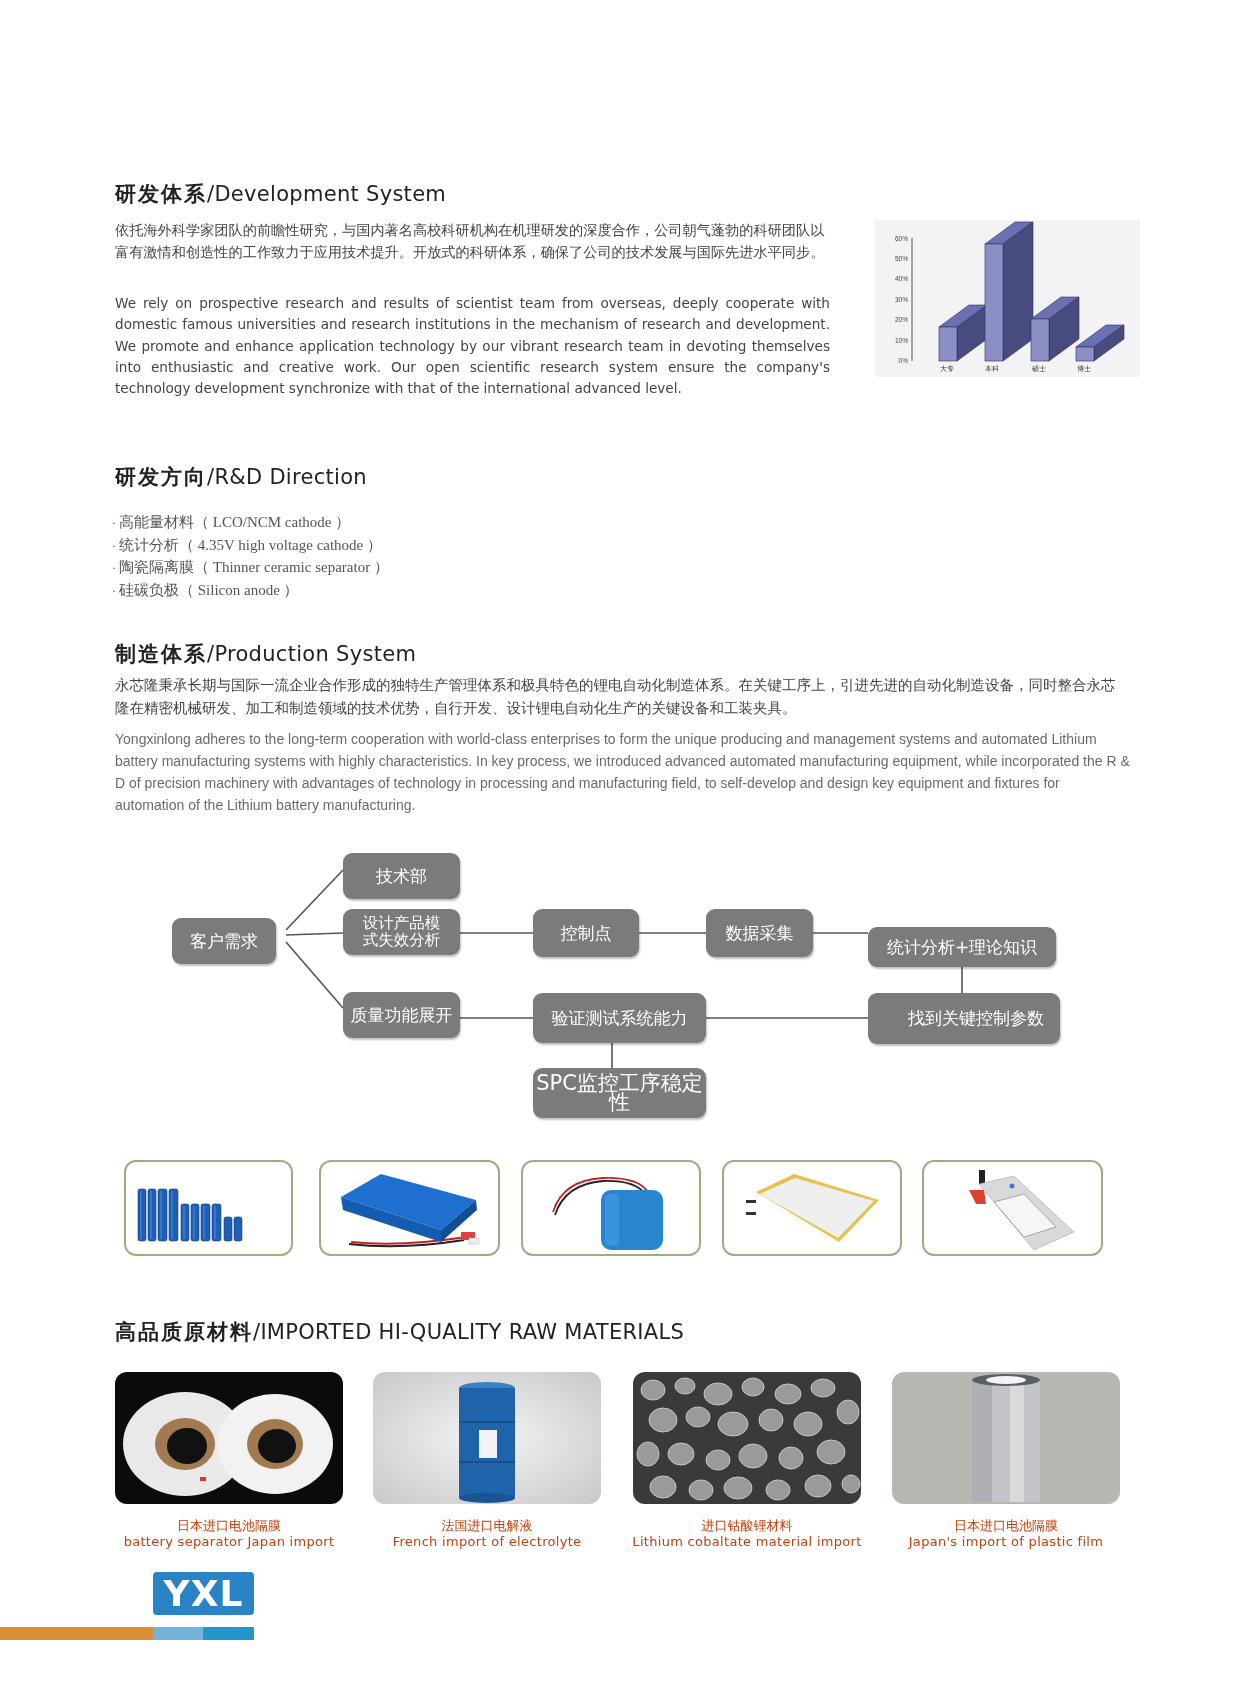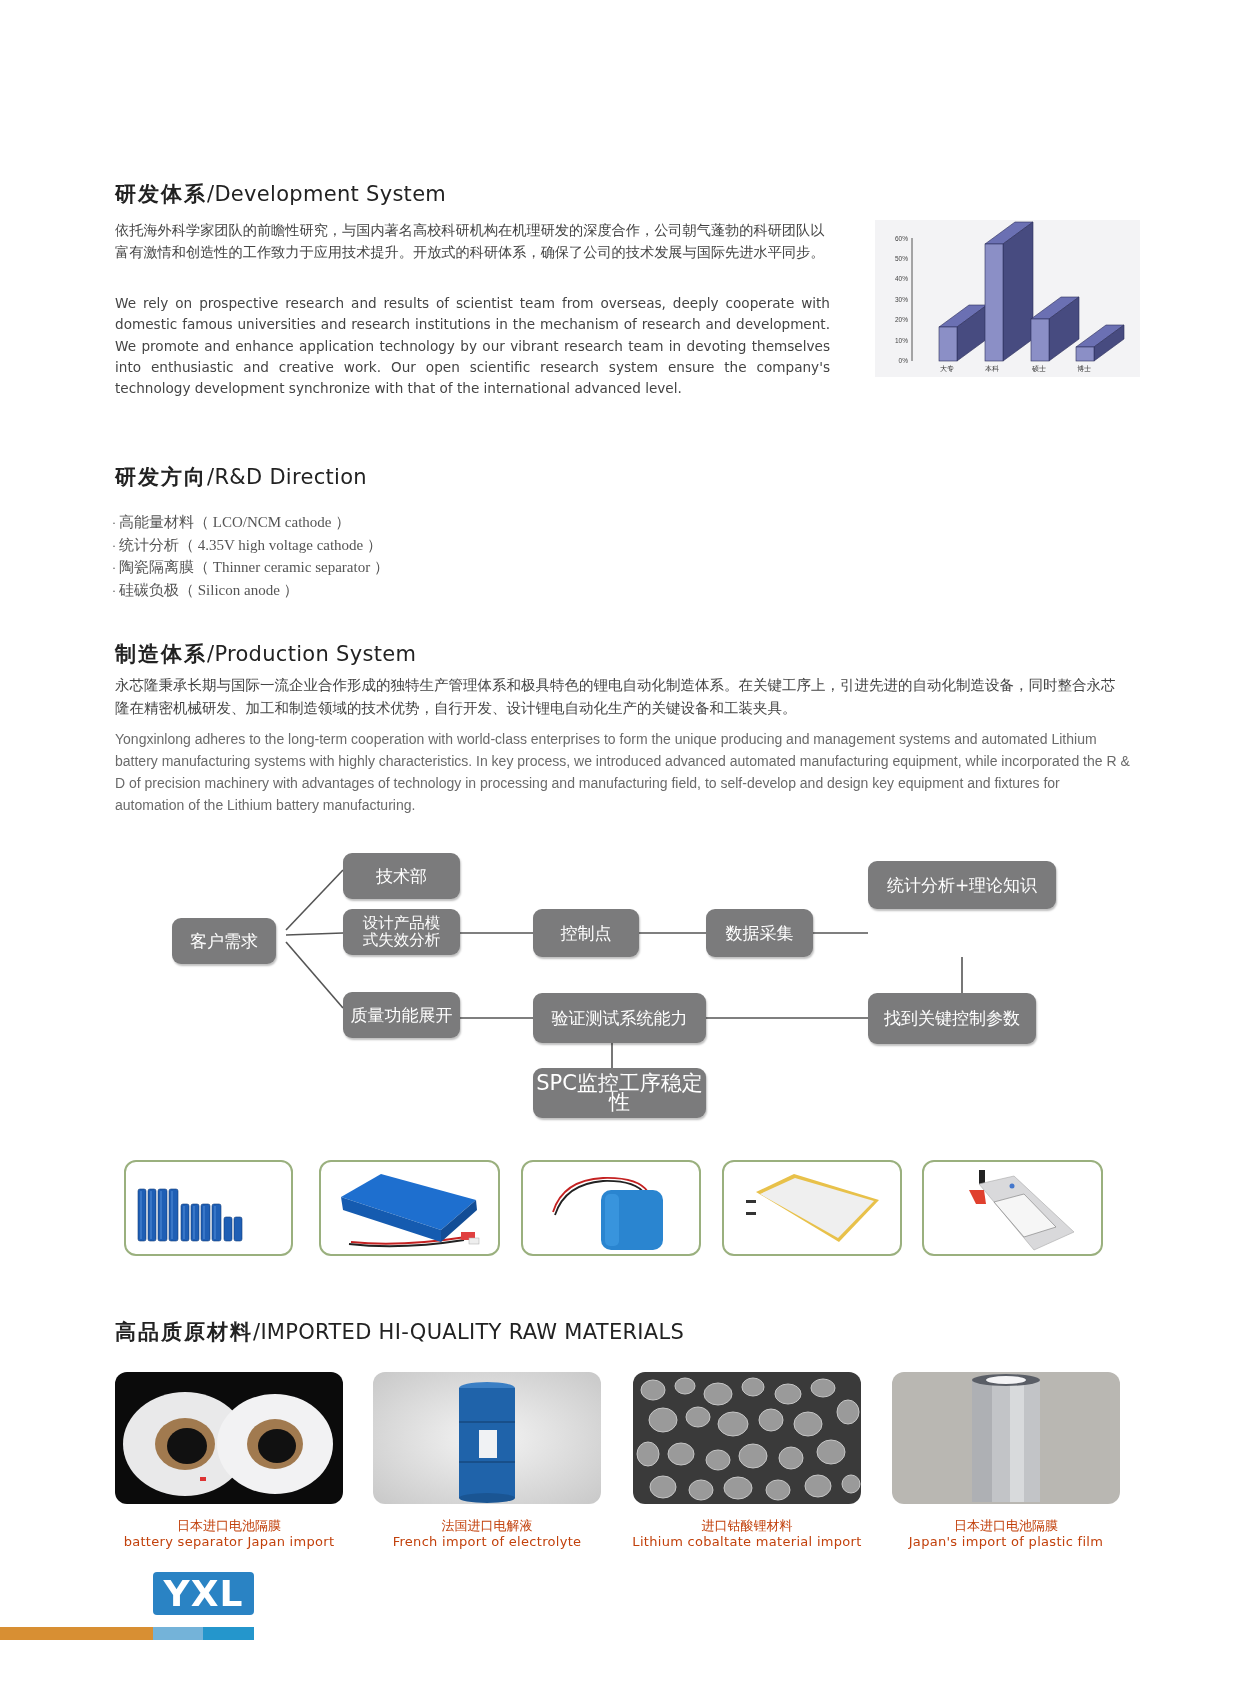--- a/index.html
+++ b/index.html
@@ -125,23 +125,23 @@
     <line x1="706" y1="1018" x2="868" y2="1018"></line>
     <line x1="612" y1="1043" x2="612" y2="1068"></line>
   </g>
 </svg>
 <div class="fbox" style="left:172px; top:918px; width:104px; height:46px;">客户需求</div>
 <div class="fbox" style="left:343px; top:853px; width:117px; height:46px;">技术部</div>
 <div class="fbox small" style="left:343px; top:909px; width:117px; height:46px; padding:0 14px; box-sizing:border-box;">设计产品模式失效分析</div>
 <div class="fbox" style="left:343px; top:992px; width:117px; height:46px;">质量功能展开</div>
 <div class="fbox" style="left:533px; top:909px; width:106px; height:48px;">控制点</div>
 <div class="fbox" style="left:706px; top:909px; width:107px; height:48px;">数据采集</div>
-<div class="fbox" style="left:868px; top:861px; width:188px; height:48px;">统计分析+理论知识</div>
+<div class="fbox" style="left:868px; top:927px; width:188px; height:40px;">统计分析+理论知识</div>
 <div class="fbox" style="left:533px; top:993px; width:173px; height:50px;">验证测试系统能力</div>
-<div class="fbox" style="left:868px; top:993px; width:168px; height:51px;">找到关键控制参数</div>
+<div class="fbox" style="left:868px; top:993px; width:168px; height:51px;padding-left:24px;">找到关键控制参数</div>
 <div class="fbox" style="left:533px; top:1068px; width:173px; height:50px; font-size:21px;">SPC监控工序稳定性</div>
 
 <div class="pbox" style="left:124px; width:165px;">
   <svg width="165" height="92">
     <g fill="#1f5fb5" stroke="#123d7a" stroke-width="0.6">
       <rect x="12" y="27" width="8" height="52" rx="2"></rect>
         <rect x="22" y="27" width="8" height="52" rx="2"></rect>
       <rect x="32" y="27" width="9" height="52" rx="2"></rect>
         <rect x="43" y="27" width="9" height="52" rx="2"></rect>
       <rect x="55" y="42" width="8" height="37" rx="2"></rect>

